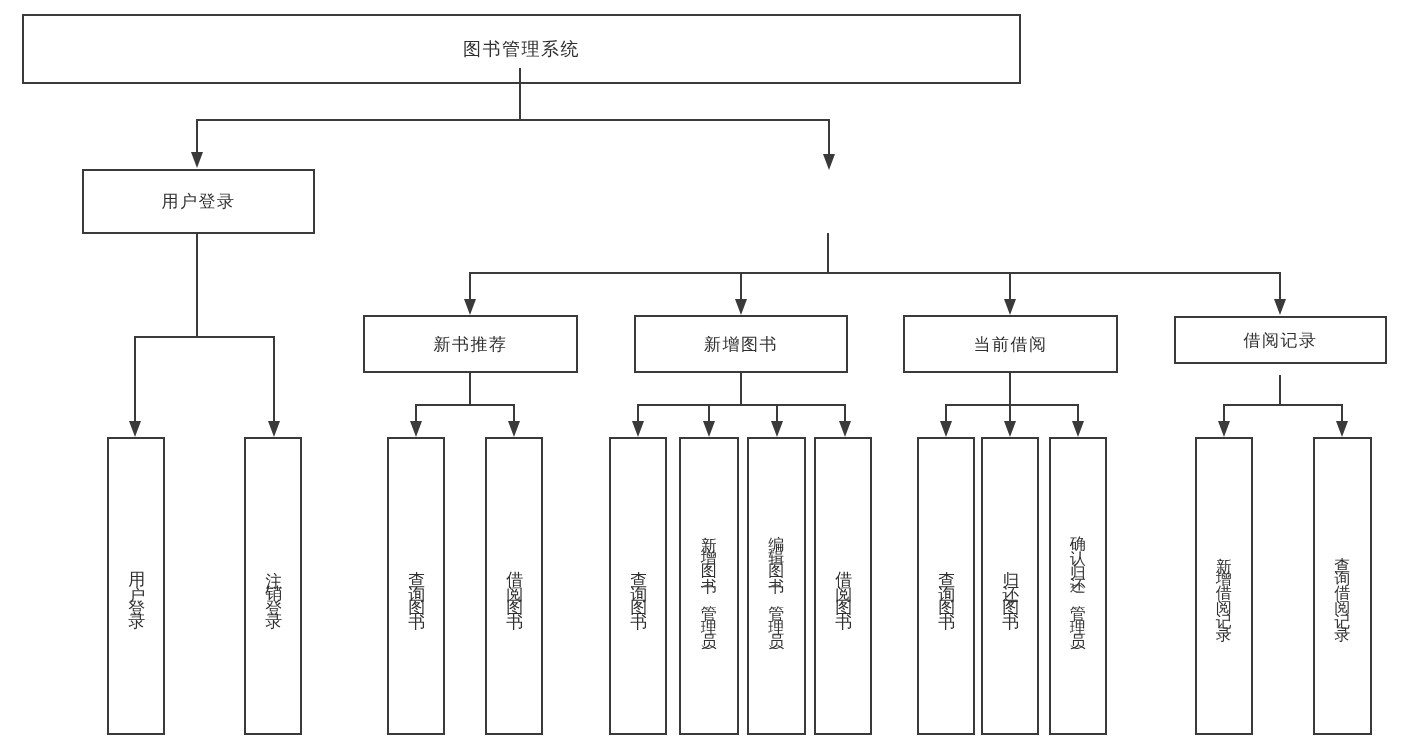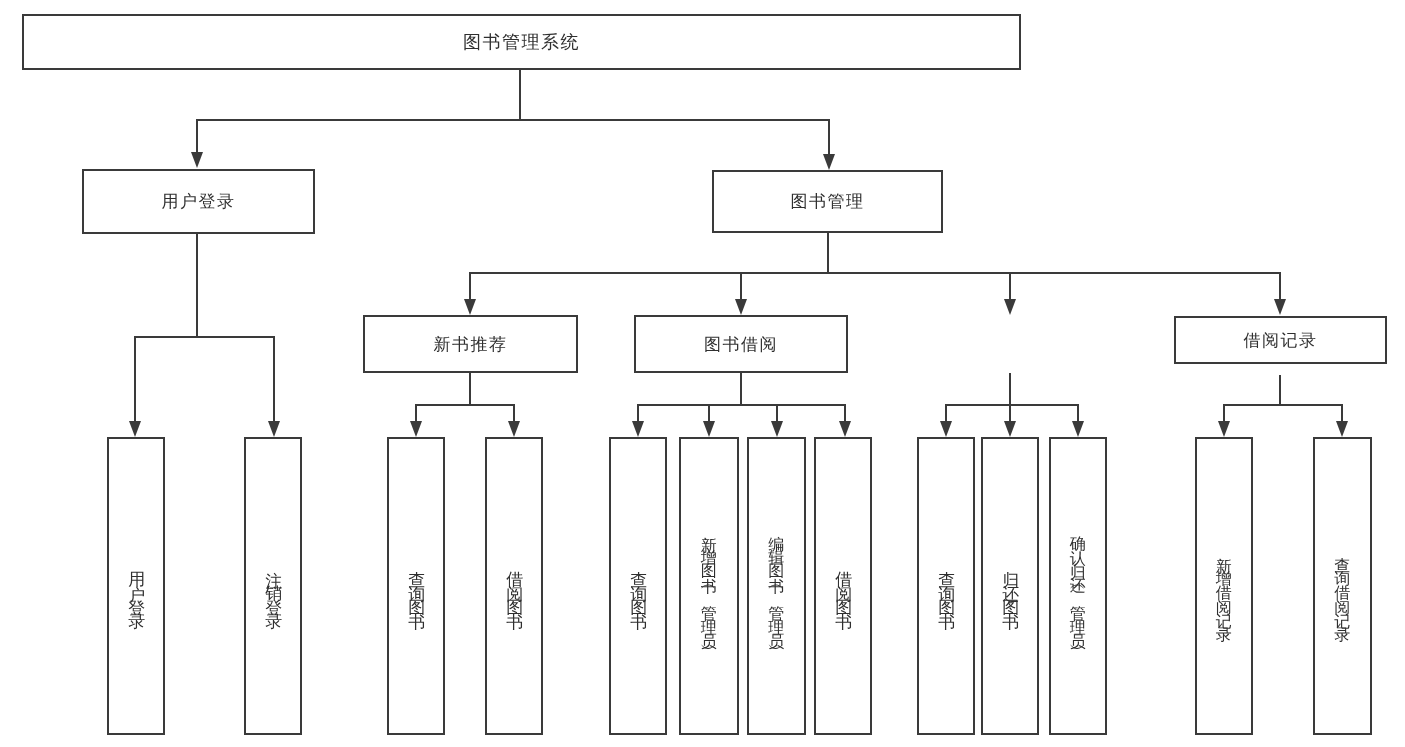--- a/index.html
+++ b/index.html
@@ -52,36 +52,33 @@
     font-size:19px;
     color:#9e9e9e;
     letter-spacing:1px;
   }
 </style>
 </head>
 <body>
 
 <div id="stage">
 
-  <div class="node root" style="left:22px; top:14px; width:999px; height:56px;justify-content:center;">
+  <div class="node root" style="left:22px; top:14px; width:999px; height:70px;justify-content:center;">
     <span>图书管理系统</span>
   </div>
 
   <div class="vl" style="left:519px; top:68px;  height:53px;"></div>
   <div class="hl" style="left:197px; top:119px; width:633px;"></div>
   <div class="vl" style="left:196px; top:119px; height:34px;"></div>
   <div class="arrow" style="left:191px; top:152px;"></div>
   <div class="vl" style="left:828px; top:119px; height:36px;"></div>
   <div class="arrow" style="left:823px; top:154px;"></div>
 
   <div class="node" style="left:82px; top:169px; width:233px; height:65px;">
     <span>用户登录</span>
-  </div>
-  <div class="node" style="left:712px; top:170px; width:231px; height:63px;">
-    <span>图书管理</span>
   </div>
 
   <div class="vl" style="left:196px; top:234px; height:104px;"></div>
   <div class="hl" style="left:134px; top:336px; width:141px;"></div>
   <div class="vl" style="left:134px; top:336px; height:86px;"></div>
   <div class="arrow" style="left:129px; top:421px;"></div>
   <div class="vl" style="left:273px; top:336px; height:86px;"></div>
   <div class="arrow" style="left:268px; top:421px;"></div>
 
   <div class="vl" style="left:827px; top:233px; height:41px;"></div>
@@ -92,21 +89,24 @@
   <div class="arrow" style="left:735px;  top:299px;"></div>
   <div class="vl" style="left:1009px; top:272px; height:28px;"></div>
   <div class="arrow" style="left:1004px; top:299px;"></div>
   <div class="vl" style="left:1279px; top:272px; height:28px;"></div>
   <div class="arrow" style="left:1274px; top:299px;"></div>
 
   <div class="node" style="left:363px; top:315px; width:215px; height:58px;">
     <span>新书推荐</span>
   </div>
   <div class="node" style="left:634px; top:315px; width:214px; height:58px;">
-    <span>图书借阅</span>
+    <span>新增图书</span>
+  </div>
+  <div class="node" style="left:903px; top:315px; width:215px; height:58px;">
+    <span>当前借阅</span>
   </div>
   <div class="node" style="left:1174px; top:316px; width:213px; height:48px;">
     <span>借阅记录</span>
   </div>
 
   <div class="vl" style="left:469px; top:373px; height:33px;"></div>
   <div class="hl" style="left:415px; top:404px; width:100px;"></div>
   <div class="vl" style="left:415px; top:404px; height:18px;"></div>
   <div class="arrow" style="left:410px; top:421px;"></div>
   <div class="vl" style="left:513px; top:404px; height:18px;"></div>

